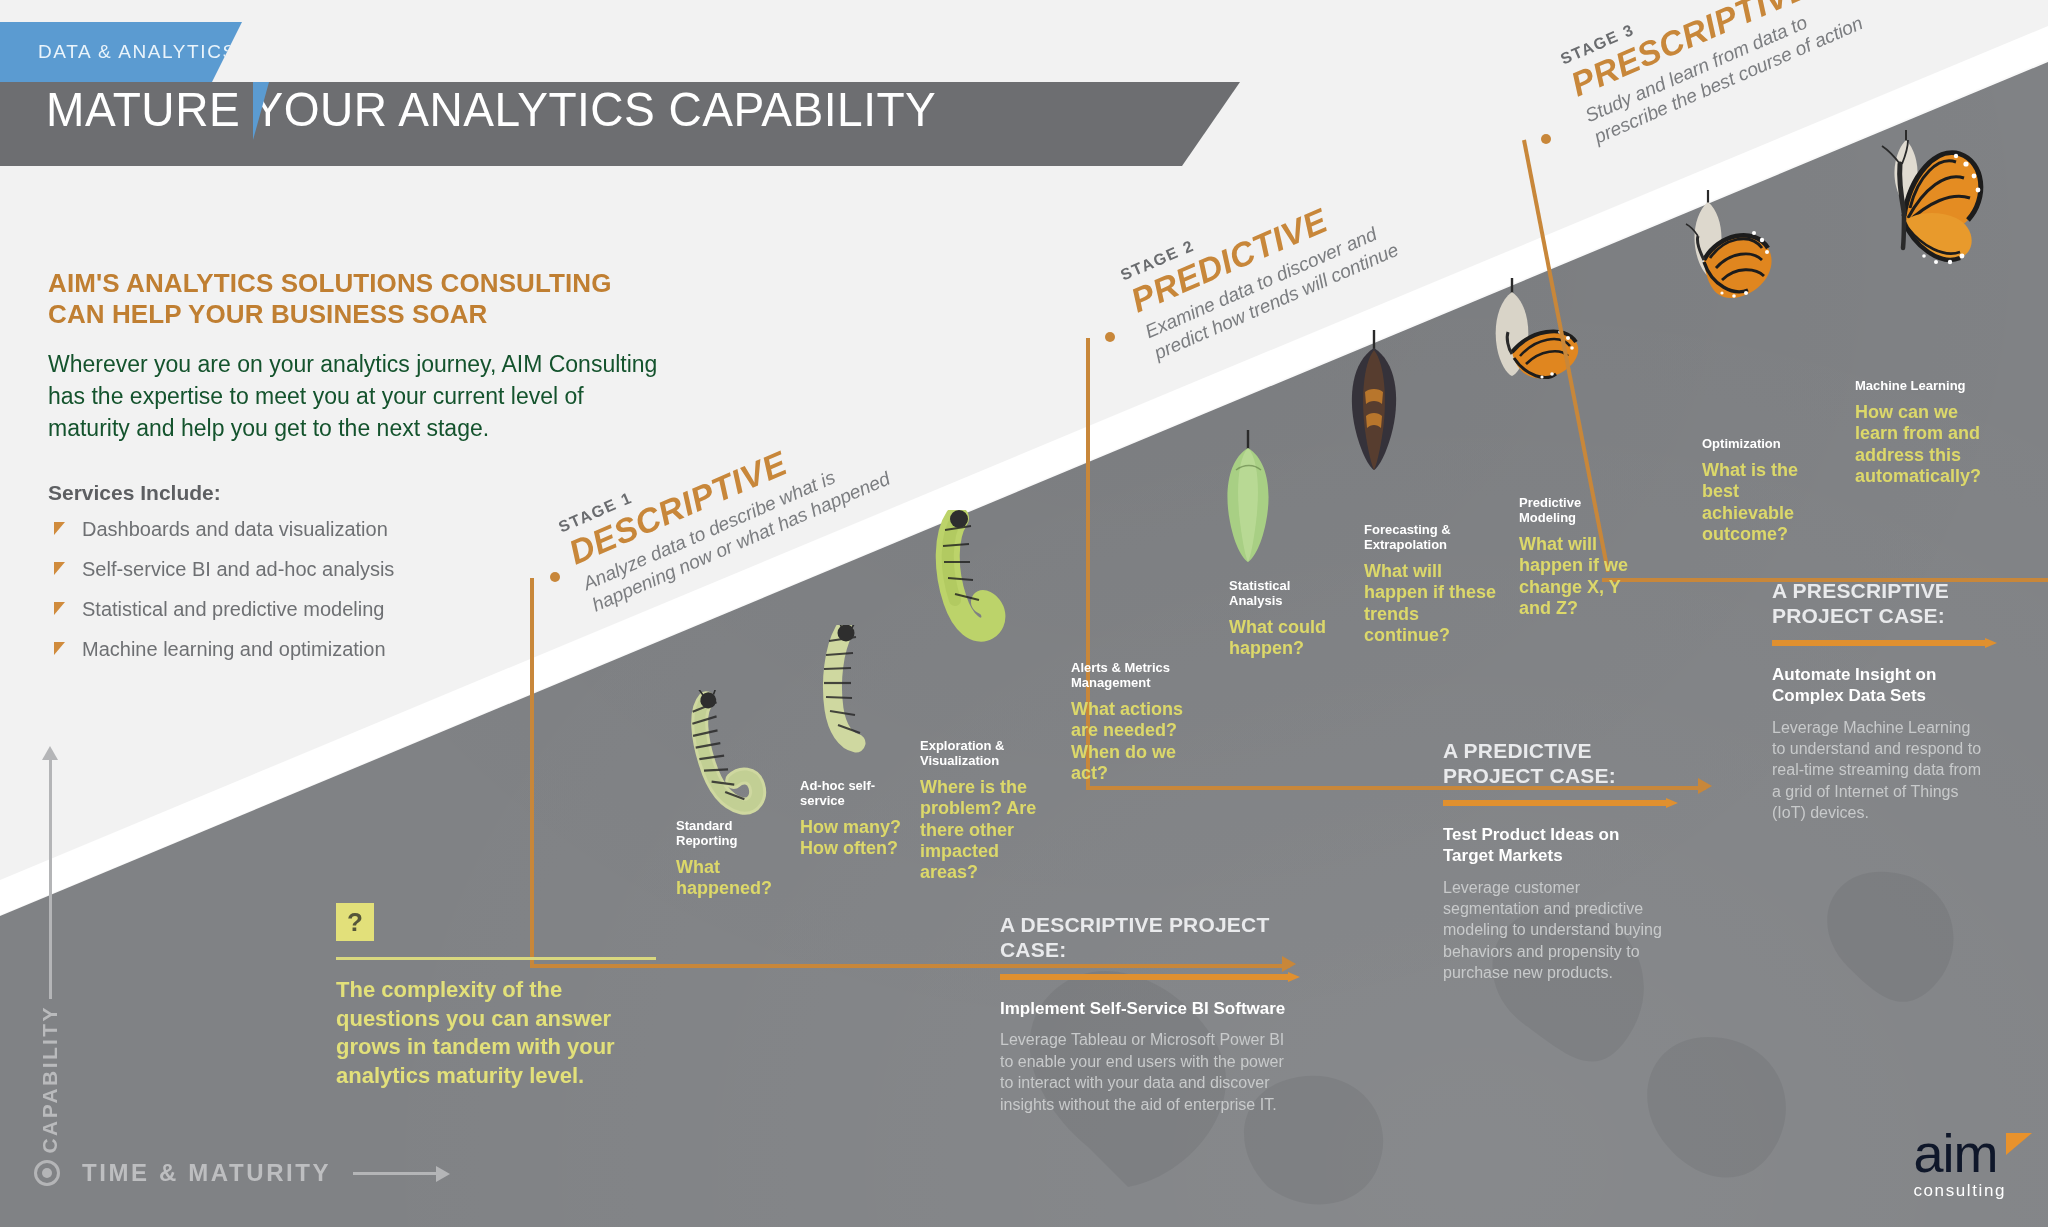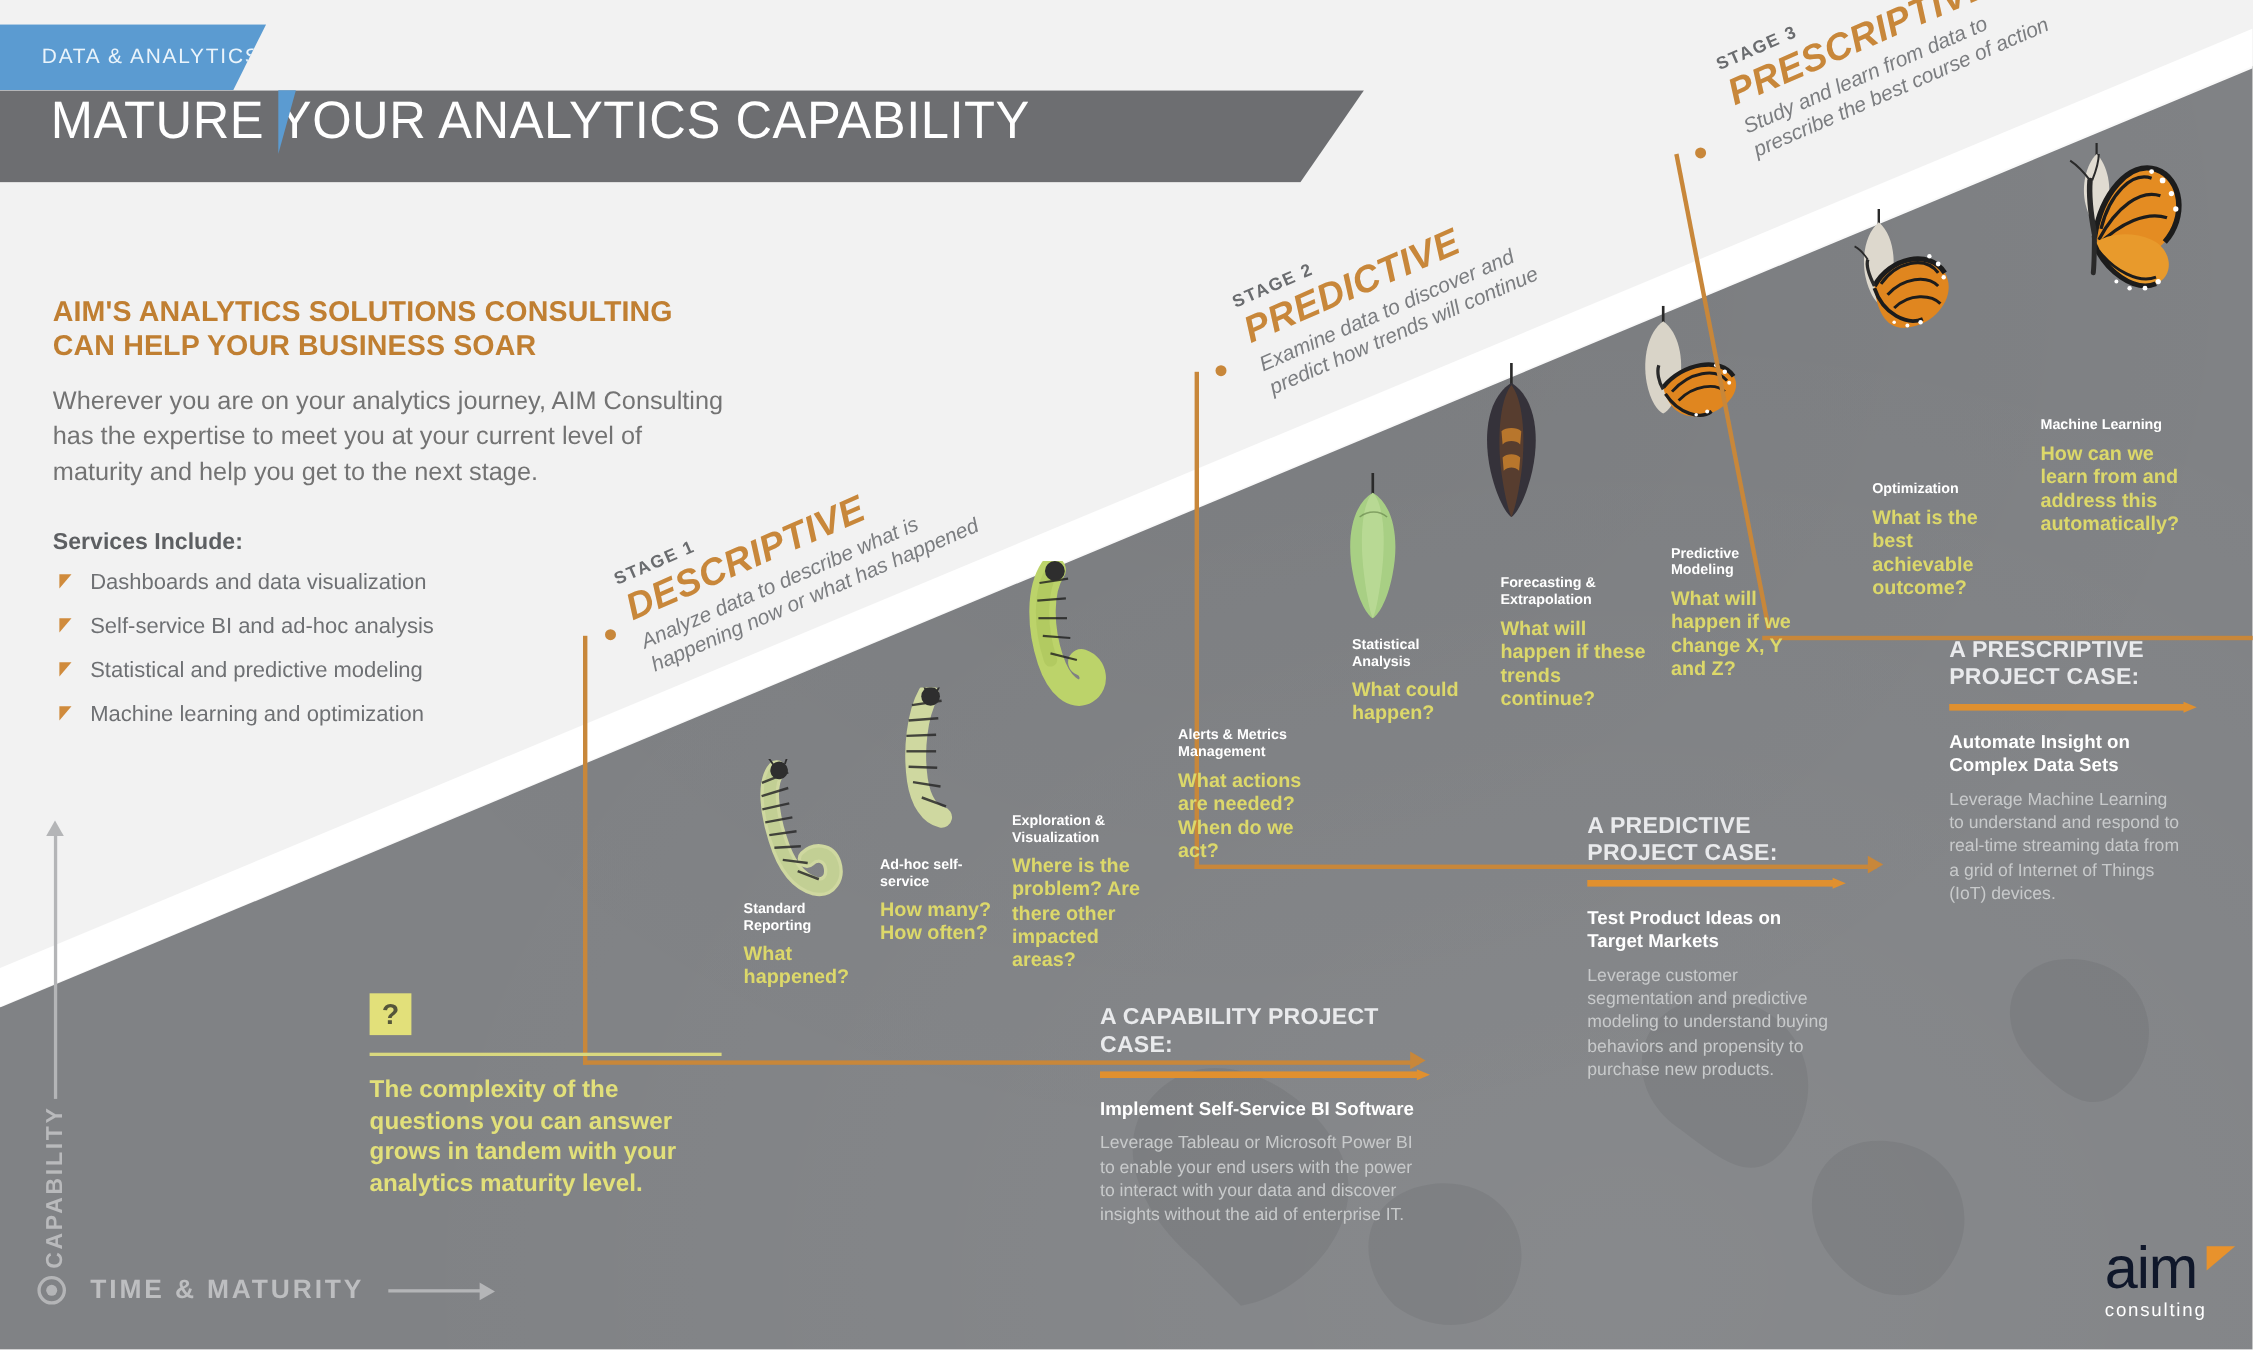--- a/index.html
+++ b/index.html
@@ -64,21 +64,21 @@
     font-family:"Liberation Sans", sans-serif;
     transform:scaleX(.96); transform-origin:left center;
   }
 
   
   .intro{ position:absolute; left:48px; top:268px; width:620px; z-index:6; }
   .intro h2{
     color:#c07f32; font-size:26px; font-weight:bold; line-height:1.18; letter-spacing:.1px;
   }
   .intro p.lead{
-    margin-top:20px; color:#737373; font-size:23px; line-height:1.38; font-weight:300;
+    margin-top:20px; color:#14532d; font-size:23px; line-height:1.38; font-weight:300;
   }
   .svc-title{ margin-top:36px; color:#5d5f62; font-size:21px; font-weight:bold; }
   ul.svc{ margin-top:14px; list-style:none; }
   ul.svc li{
     position:relative; padding-left:34px; color:#6e7073; font-size:20px;
     line-height:1.0; margin-bottom:20px; font-weight:300;
   }
   ul.svc li .bullet{
     position:absolute; left:6px; top:3px; width:0; height:0;
     border-left:11px solid #d08b3c; border-bottom:13px solid transparent;
@@ -424,21 +424,21 @@
   <div class="cap" style="left:1702px; top:436px; width:110px;">
     <div class="t">Optimization</div>
     <div class="q">What is the best achievable outcome?</div>
   </div>
   <div class="cap" style="left:1855px; top:378px; width:142px;">
     <div class="t">Machine Learning</div>
     <div class="q">How can we learn from and address this automatically?</div>
   </div>
 
   <div class="pcase" style="left:1000px; top:912px; width:290px;">
-    <div class="hd">A CAPABILITY PROJECT CASE:</div>
+    <div class="hd">A DESCRIPTIVE PROJECT CASE:</div>
     <div class="rule"></div>
     <div class="sub">Implement Self-Service BI Software</div>
     <div class="body">Leverage Tableau or Microsoft Power BI to enable your end users with the power to interact with your data and discover insights without the aid of enterprise IT.</div>
   </div>
 
   <div class="pcase" style="left:1443px; top:738px; width:225px;">
     <div class="hd">A PREDICTIVE PROJECT CASE:</div>
     <div class="rule"></div>
     <div class="sub">Test Product Ideas on Target Markets</div>
     <div class="body">Leverage customer segmentation and predictive modeling to understand buying behaviors  and propensity to purchase new products.</div>

